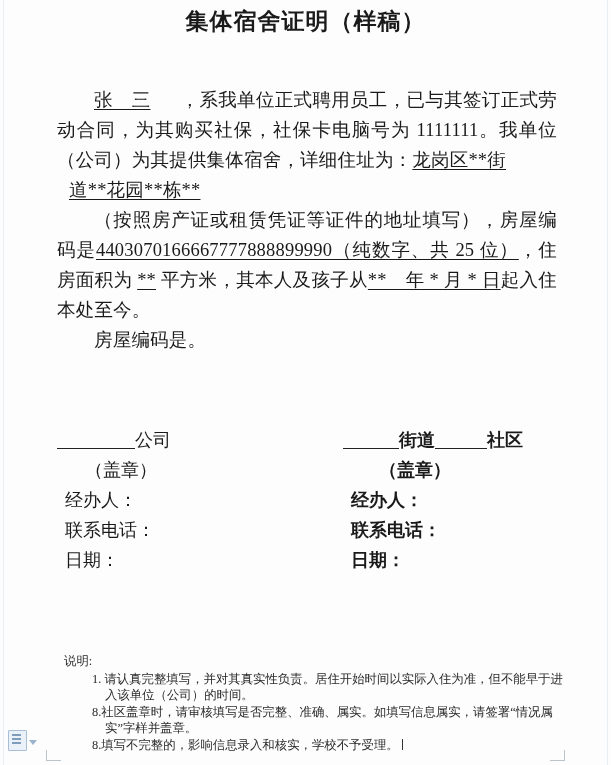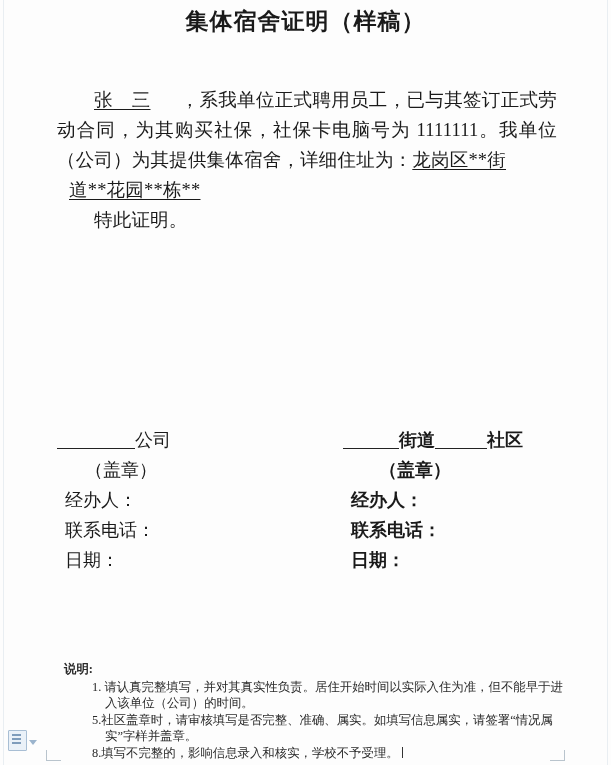--- a/index.html
+++ b/index.html
@@ -96,21 +96,21 @@
   
   .notes {
     position: absolute;
     left: 64px;
     top: 645px;
     width: 500px;
     font-size: 12.4px;
     line-height: 16.5px;
     color: #2a2a2a;
   }
-  .notes-title { margin: 16px 0 1px 0; font-weight: bold; }
+  .notes-title { margin: 8px 0 1px 0; }
   .notes-list {
     margin: 0;
     padding: 0;
     list-style: none;
   }
   .notes-list li {
     margin: 0 0 0 28px;
     text-indent: -13px;
     padding-left: 13px;
   }
@@ -180,22 +180,25 @@
   <div class="body-block">
 
     <p class="para indent">
       <span class="u">张　三</span><span class="u blank-sm"></span><span>，系我单位正式聘用员工，已与其签订正式劳动合同，为其购买社保，社保卡电脑号为 </span><span>1111111</span><span>。我单位（公司）为其提供集体宿舍，详细住址为：</span><span class="u">龙岗区**街</span>
     </p>
 
     <p class="para">
       <span class="u" style="display:inline-block;width:100%;margin-left:12px;">道**花园**栋**</span>
     </p>
 
-
-    <p class="para indent">特此证明。</p>
+    <p class="para indent">
+      <span>（按照房产证或租赁凭证等证件的地址填写），房屋编码是</span><span class="u">4403070166667777888899990（纯数字、共 25 位）</span><span>，住房面积为 </span><span class="u">**</span><span> 平方米，其本人及孩子从</span><span class="u">**　年 * 月 * 日</span><span>起入住本处至今。</span>
+    </p>
+
+    <p class="para indent">房屋编码是。</p>
   </div>
 
   <div class="sig-area">
 
     <div class="sig-row">
       <div class="sig-col">
         <span class="sig-line w-co"></span><span>公司</span>
       </div>
       <div class="sig-col right">
         <span class="sig-line w-st"></span><span>街道</span><span class="sig-line w-cm"></span><span>社区</span>
@@ -236,21 +239,21 @@
       <div class="sig-col right">
         <span class="field">日期：</span>
       </div>
     </div>
   </div>
 
   <div class="notes">
     <p class="notes-title">说明:</p>
     <ul class="notes-list">
       <li>1. 请认真完整填写，并对其真实性负责。居住开始时间以实际入住为准，但不能早于进入该单位（公司）的时间。</li>
-      <li>5.社区盖章时，请审核填写是否完整、准确、属实。如填写信息属实，请签署“情况属实”字样并盖章。</li>
+      <li>8.社区盖章时，请审核填写是否完整、准确、属实。如填写信息属实，请签署“情况属实”字样并盖章。</li>
       <li><span>8.填写不完整的，影响信息录入和核实，学校不予受理。</span><span class="caret"></span></li>
     </ul>
   </div>
 
   <div class="paste-tag">
     <div class="clip"></div>
     <div class="arrow"></div>
   </div>
 
   <div class="corner bl"></div>

